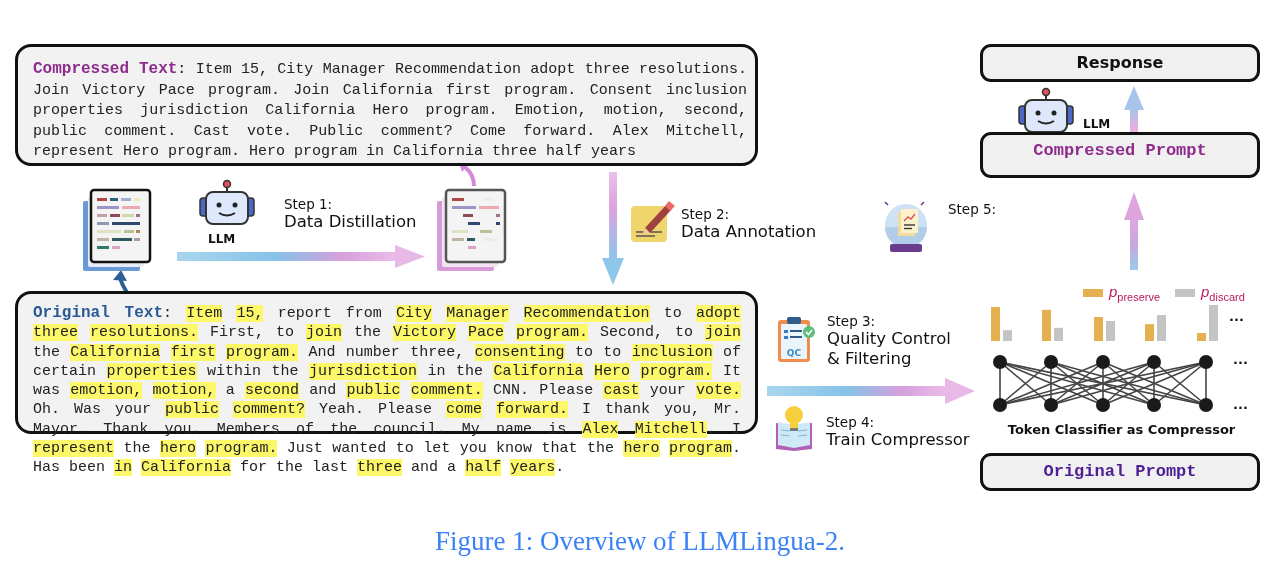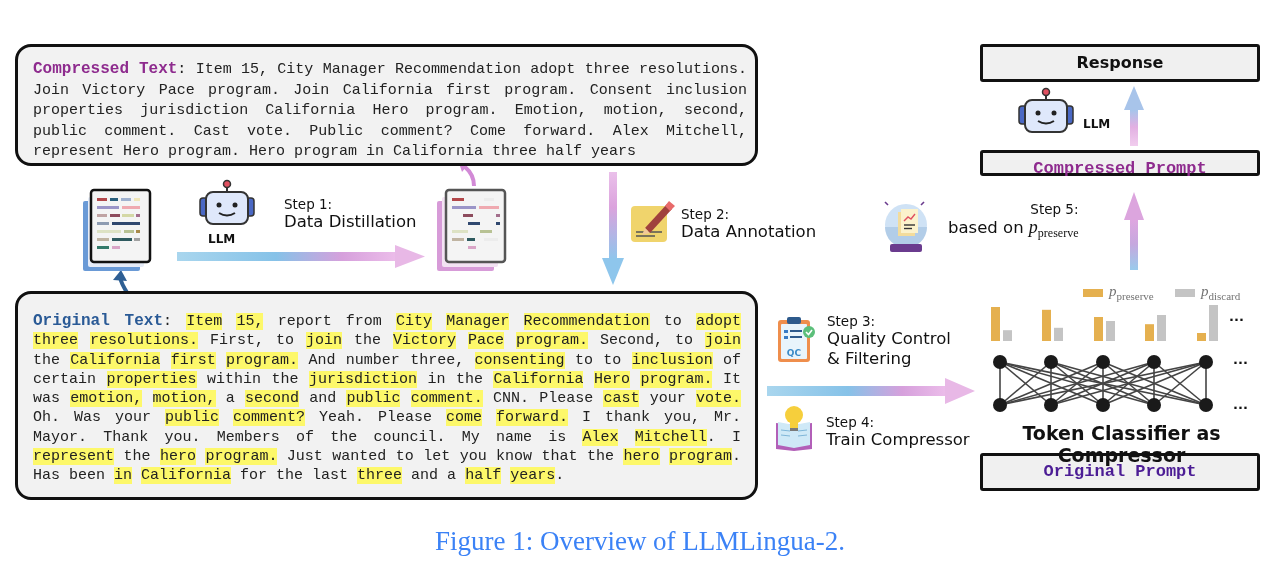--- a/index.html
+++ b/index.html
@@ -6,45 +6,45 @@
   body { width:1280px; height:571px; position:relative; overflow:hidden; font-family:"DejaVu Sans", sans-serif; }
   .abs { position:absolute; }
 
   .textbox {
     position:absolute; box-sizing:border-box;
     border:3px solid #111; border-radius:16px; background:#f2f2f2;
     font-family:"Liberation Mono", "DejaVu Sans Mono", monospace;
     font-size:15px; color:#222; text-align:justify; text-align-last:left;
   }
   #compressed-box { left:15px; top:44px; width:743px; height:122px; padding:12px 8px 0 15px; line-height:20.5px; }
-  #original-box { left:15px; top:291px; width:743px; height:209px; padding:18px 14px 0 15px; line-height:19.3px; }
+  #original-box { left:15px; top:291px; width:743px; height:143px; padding:10px 14px 0 15px; line-height:19.3px; }
   .box-label { font-weight:bold; font-size:16px; }
   .lbl-compressed { color:#8e2b8e; }
   .lbl-original { color:#2a5a96; }
   .hl { background:#fdf86a; }
 
   .rbox {
     position:absolute; box-sizing:border-box; left:980px; width:280px;
-    border:3px solid #111; border-radius:3px; background:#f0f0f0;
+    border:3px solid #111; border-radius:11px; background:#f0f0f0;
     font-family:"Liberation Mono", "DejaVu Sans Mono", monospace; font-weight:bold;
     text-align:center; font-size:17px;
   }
   #response-box { top:44px; height:38px; line-height:32px; color:#111; font-family:"DejaVu Sans", sans-serif; font-size:16px; }
-  #compressed-prompt-box { top:150px; height:26px; line-height:32px; color:#8e2b8e; }
+  #compressed-prompt-box { top:132px; height:46px; line-height:32px; color:#8e2b8e; }
   #original-prompt-box { top:453px; height:38px; line-height:32px; color:#4c1d95; }
 
   #classifier-panel { left:983px; top:281px; width:277px; height:162px; background:#f1f1f1; border-radius:6px; }
   .step-text { position:absolute; font-family:"DejaVu Sans", sans-serif; color:#111; }
   .step-num { font-size:13.5px; }
   .step-title { font-size:16.5px; }
   .llm-word { font-family:"DejaVu Sans", sans-serif; font-weight:bold; font-size:12px; color:#111; position:absolute; }
   #caption { left:0; width:1280px; top:526px; text-align:center; font-family:"Liberation Serif", "DejaVu Serif", serif; font-size:27px; color:#3b82f6; }
-  .legend-text { font-family:Liberation Serif, serif; font-style:italic; font-size:15px; color:#737373; position:absolute; }
+  .legend-text { font-family:Liberation Sans, sans-serif; font-style:italic; font-size:15px; color:#be185d; position:absolute; }
   .legend-text sub { font-style:normal; font-size:11px; }
-  .cls-title { position:absolute; left:983px; width:277px; top:422px; text-align:center; font-family:"DejaVu Sans", sans-serif; font-weight:bold; font-size:19px; color:#111; }
+  .cls-title { position:absolute; left:983px; width:277px; top:422px; text-align:center; font-family:"DejaVu Sans", sans-serif; font-weight:bold; font-size:13px; color:#111; }
   .dots { position:absolute; font-family:"DejaVu Sans", sans-serif; font-weight:bold; font-size:13px; color:#111; letter-spacing:0px; }
 </style>
 </head>
 <body>
 
 <svg class="abs" style="left:0;top:0" width="1280" height="571">
   <defs>
     <linearGradient id="gH" x1="0" y1="0" x2="1" y2="0">
       <stop offset="0" stop-color="#a9d6ee"></stop>
       <stop offset="0.45" stop-color="#86c2e8"></stop>
@@ -293,23 +293,22 @@
   <div class="step-num">Step 3:</div>
   <div class="step-title" style="line-height:20px">Quality Control</div>
   <div class="step-title" style="line-height:20px">&amp; Filtering</div>
 </div>
 
 <div class="step-text" style="left:826px;top:414px;">
   <div class="step-num">Step 4:</div>
   <div class="step-title">Train Compressor</div>
 </div>
 
-<div class="step-text" style="left:948px;top:201px;text-align:right;">
+<div class="step-text" style="left:948px;top:201px;">
   <div class="step-num">Step 5:</div>
-  <div class="step-title" style="line-height:21px"><span>based on </span><span style="font-family:'Liberation Serif','DejaVu Serif',serif;font-style:italic;font-size:18px">p</span><sub style="font-family:'Liberation Serif','DejaVu Serif',serif;font-size:12px">preserve</sub></div>
 </div>
 
 <div class="rbox" id="response-box">Response</div>
 <div class="llm-word" style="left:1083px;top:117px;">LLM</div>
 <div class="rbox" id="compressed-prompt-box">Compressed Prompt</div>
 <div class="rbox" id="original-prompt-box">Original Prompt</div>
 
 <div class="abs" style="left:1083px;top:289px;width:20px;height:8px;background:#e5b04f"></div>
 <div class="legend-text" style="left:1109px;top:283px"><span>p</span><sub>preserve</sub></div>
 <div class="abs" style="left:1175px;top:289px;width:20px;height:8px;background:#c4c4c4"></div>

